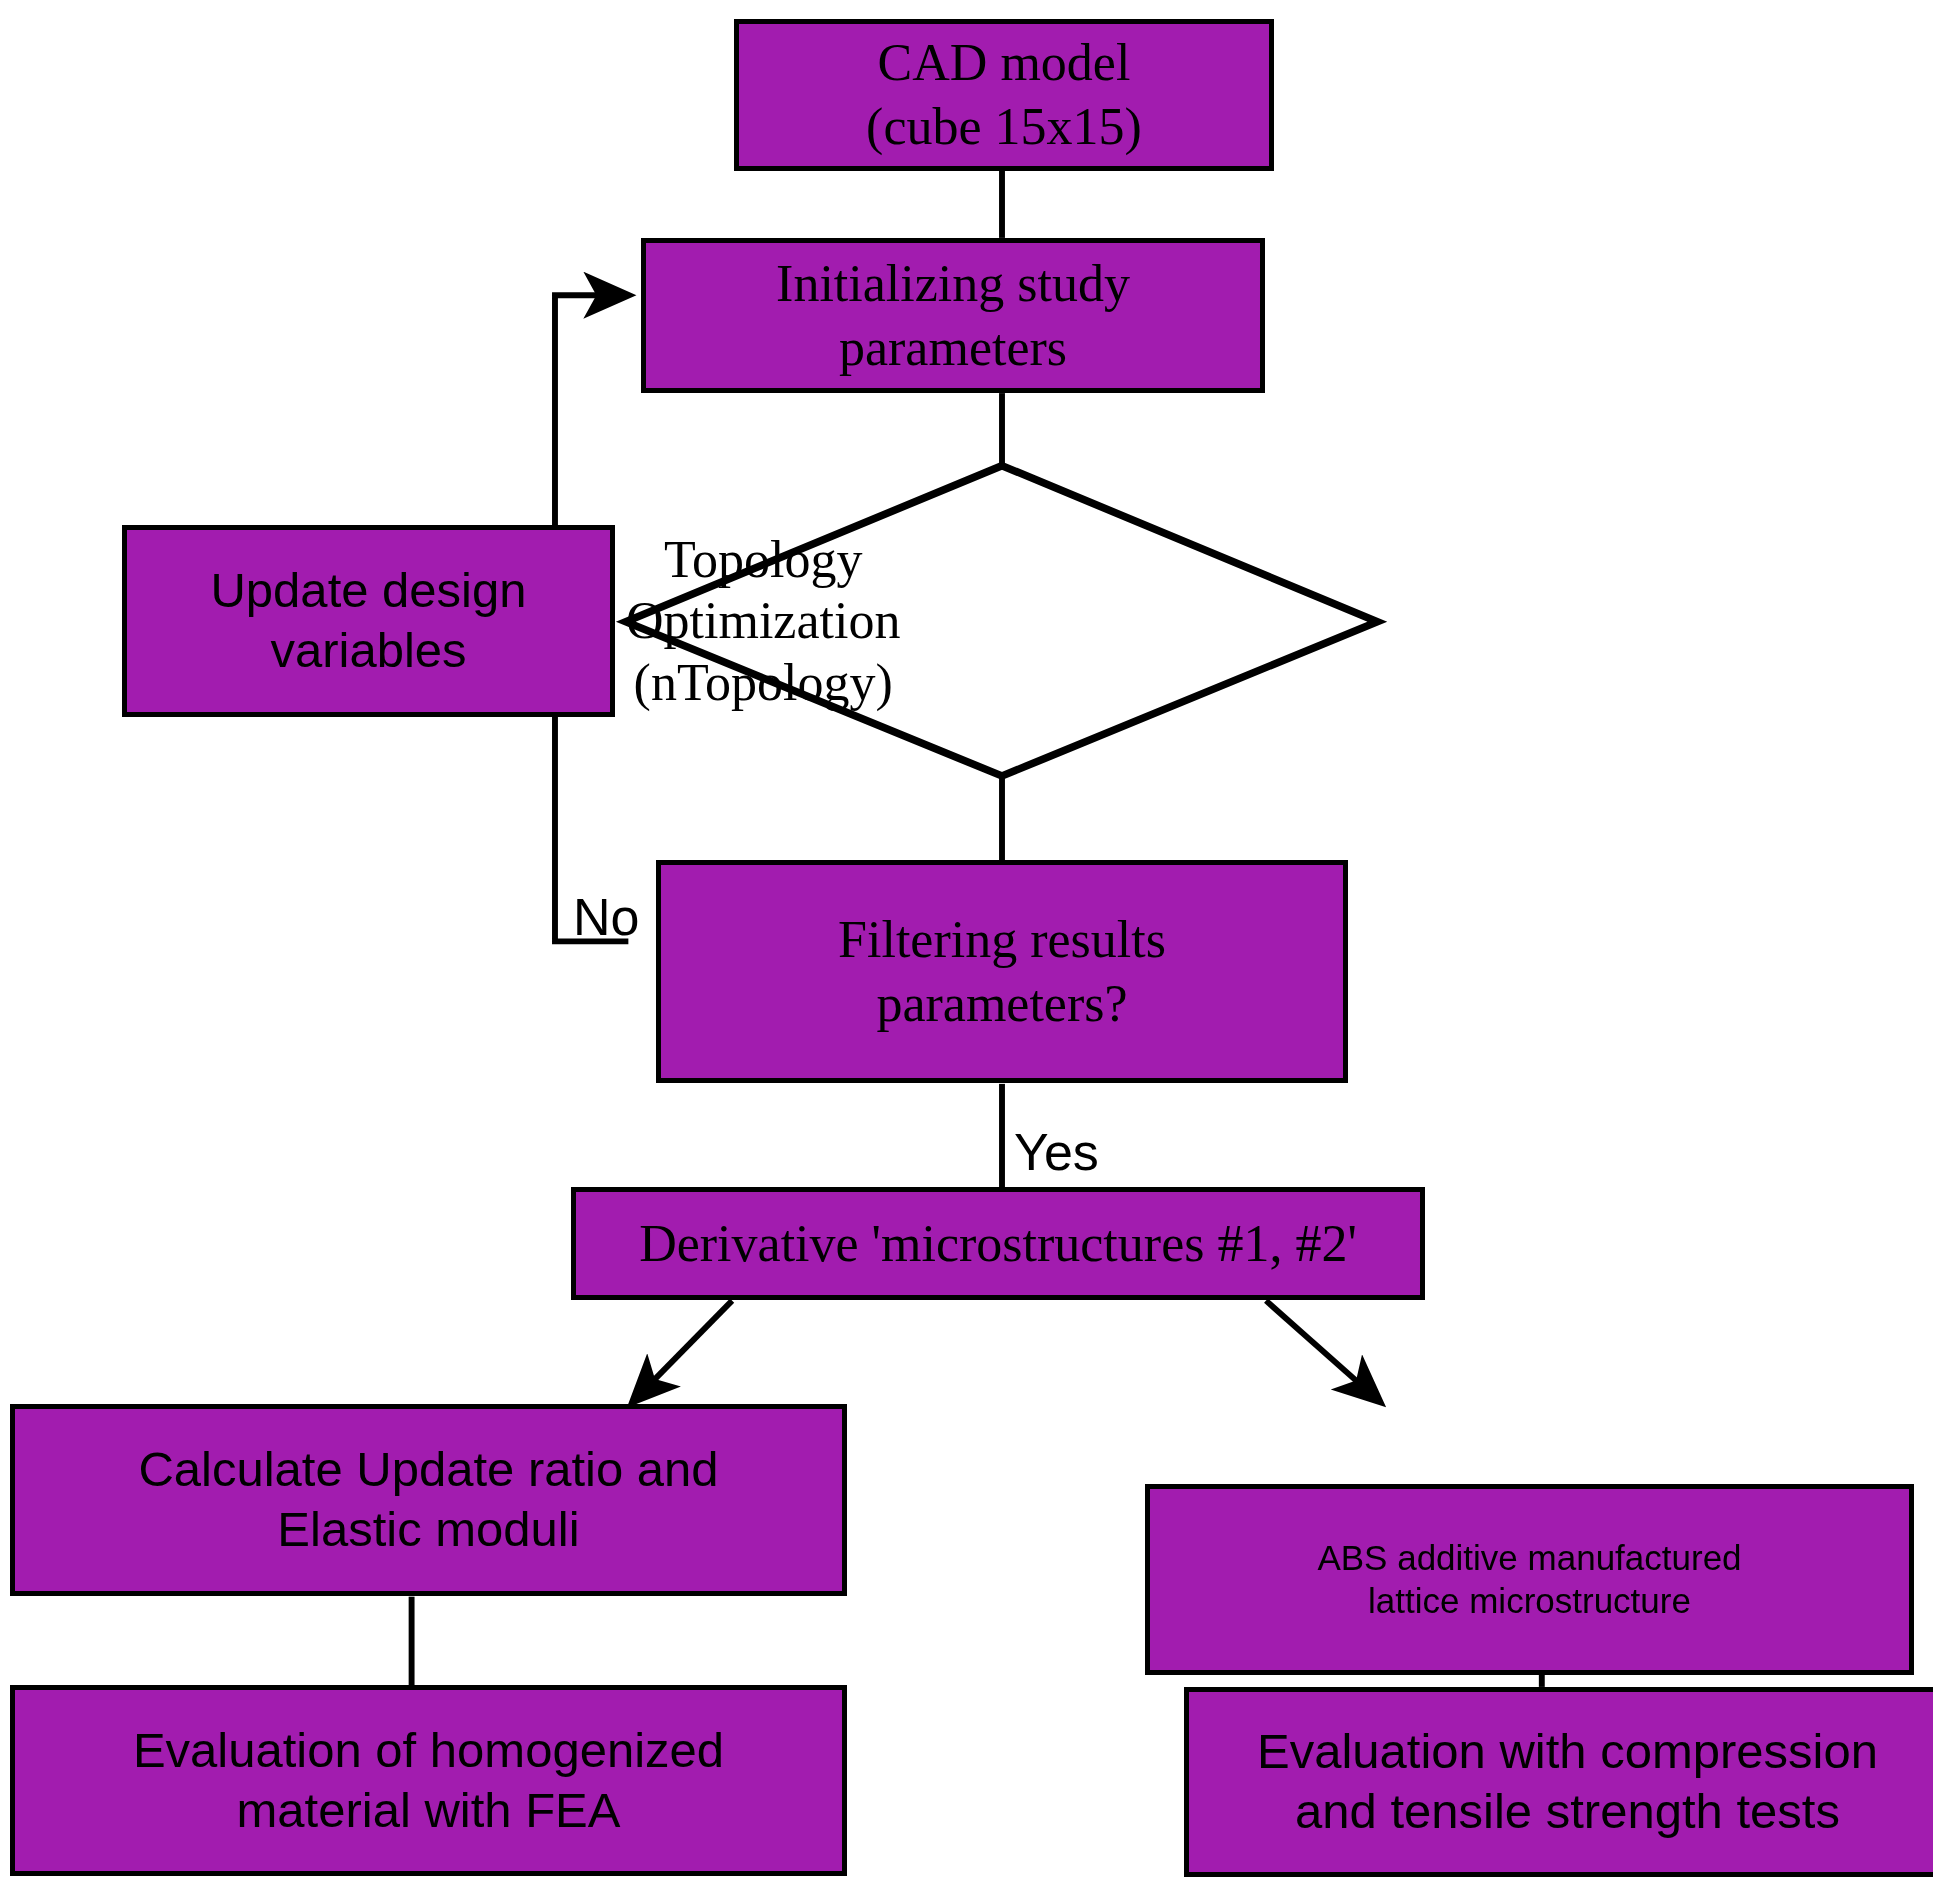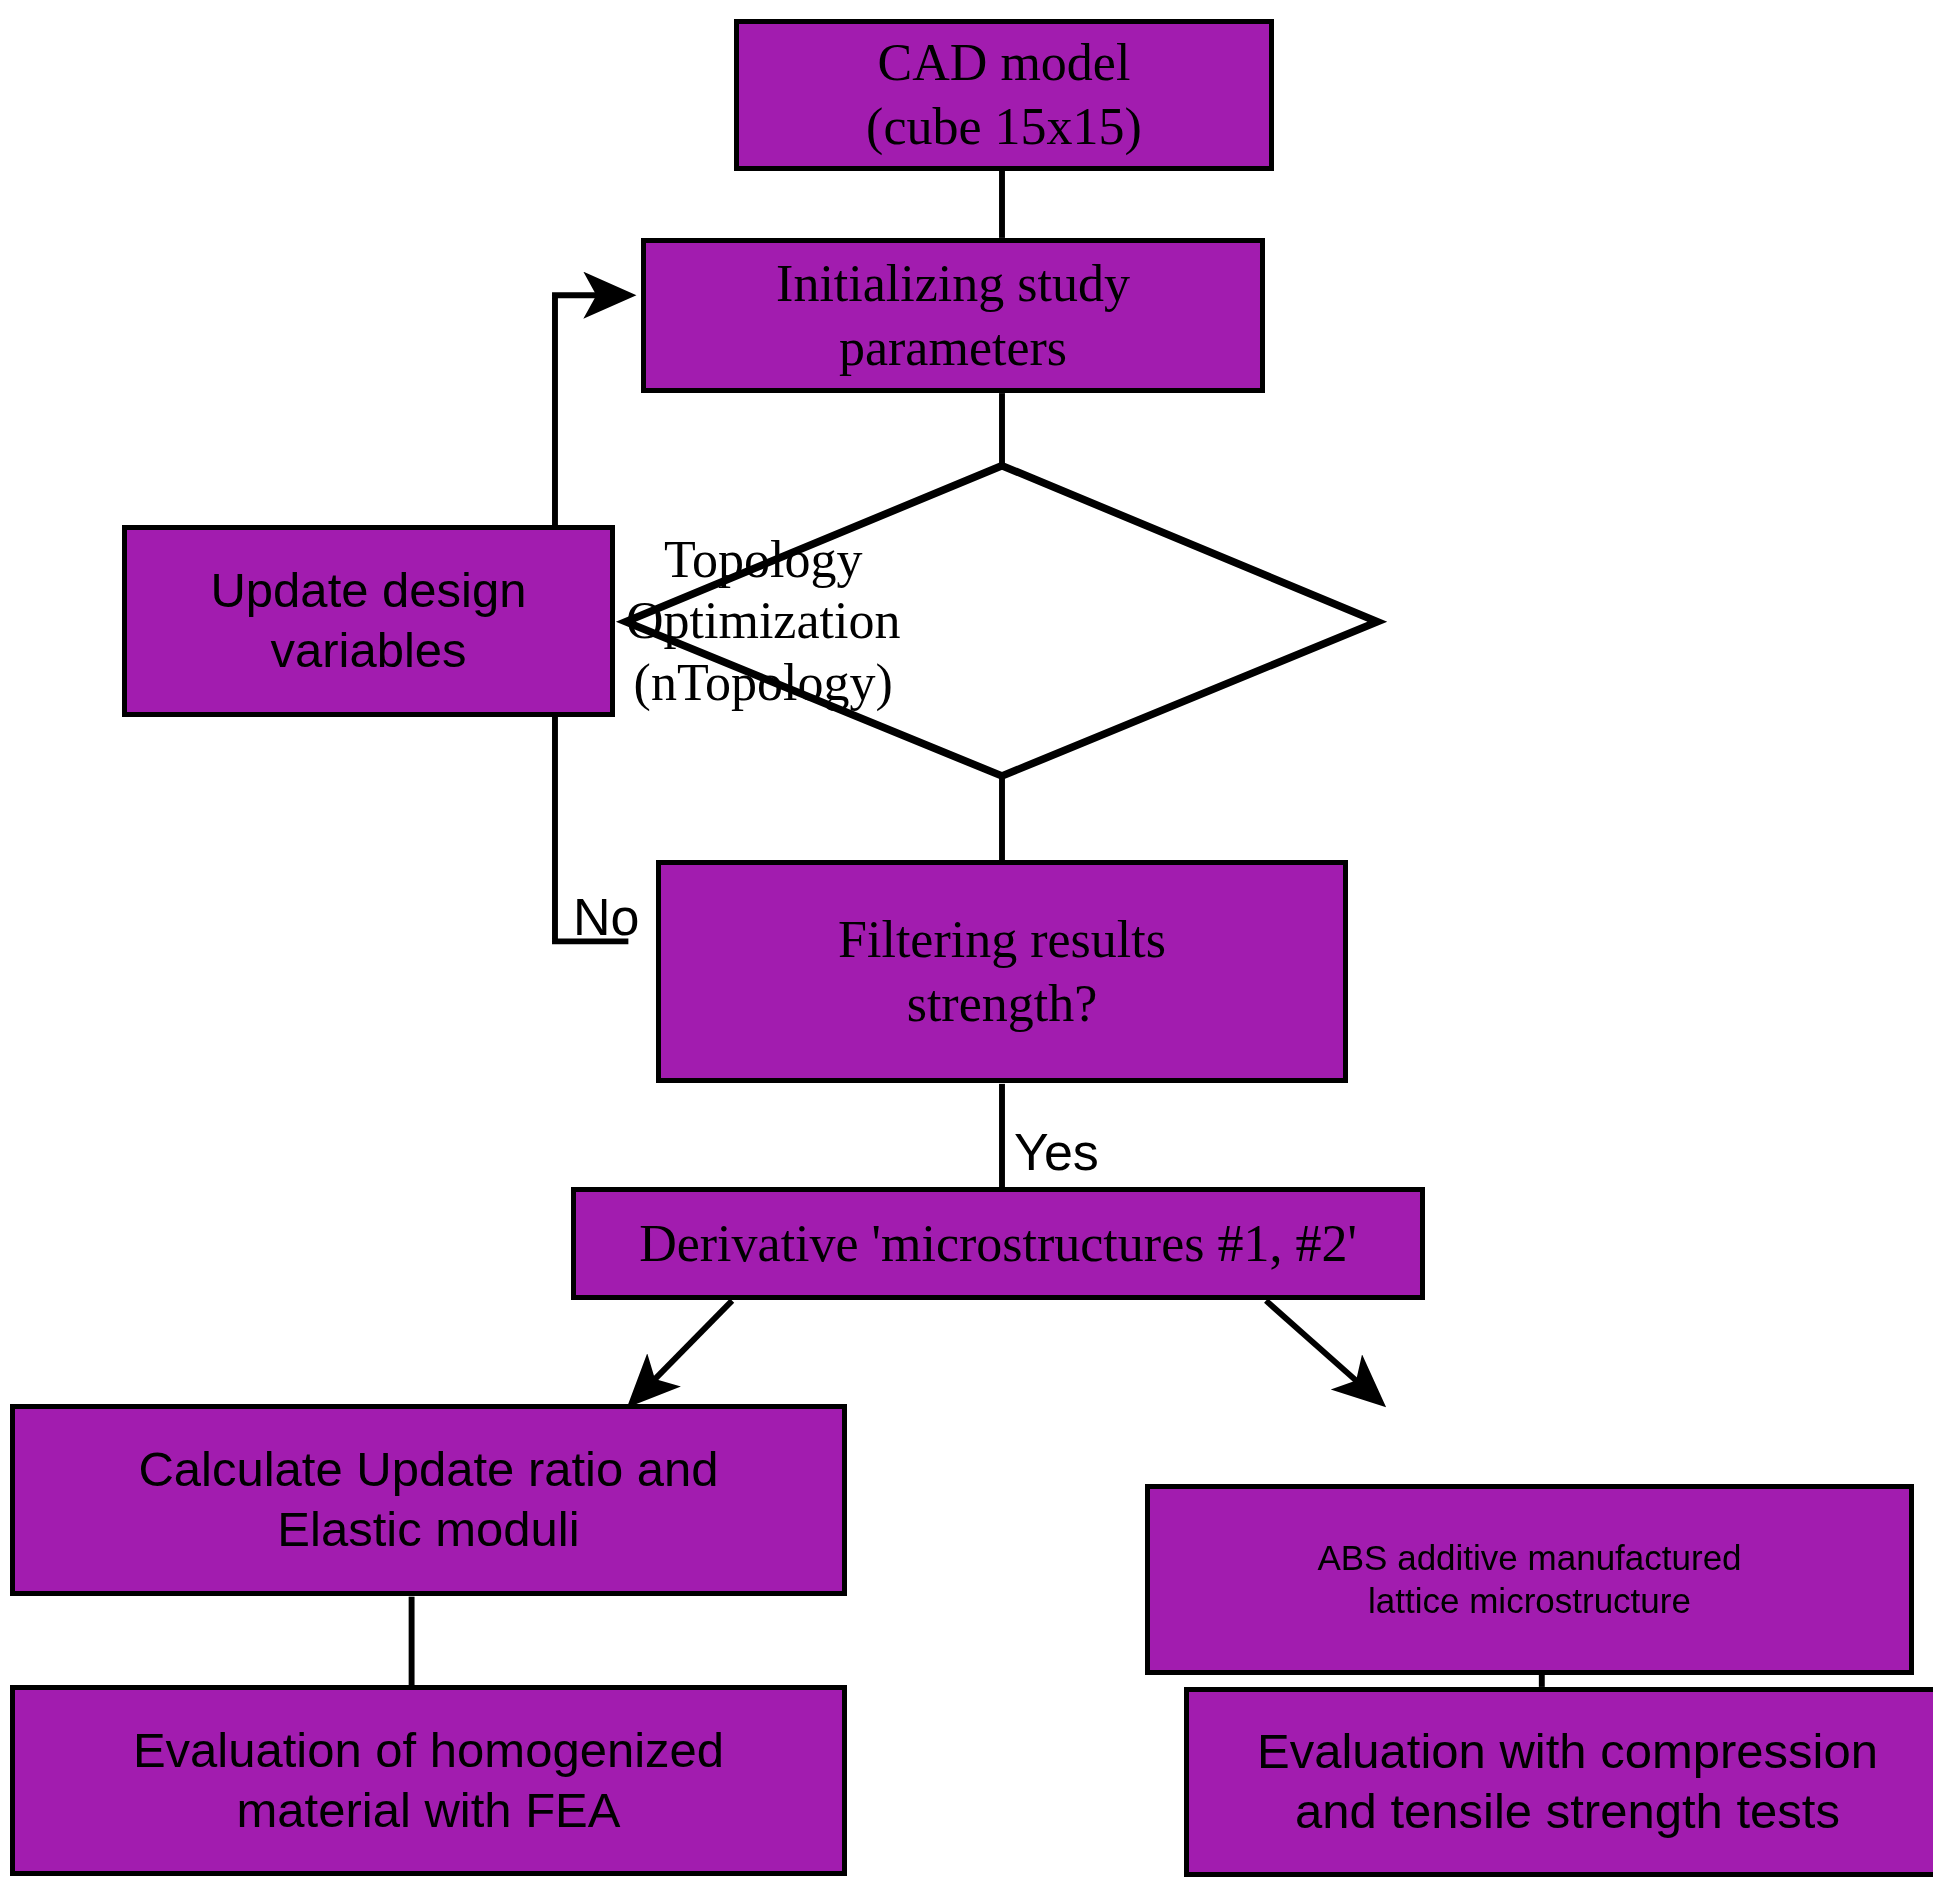--- a/index.html
+++ b/index.html
@@ -131,21 +131,21 @@
   <div class="node sans" style="left:122px; top:525px; width:493px; height:192px; font-size:49px;">
     <div class="lines">
       <div>Update design</div>
       <div>variables</div>
     </div>
   </div>
 
   <div class="node serif" style="left:628px; top:860px; width:692px; height:223px; font-size:52px;margin-left:28px;">
     <div class="lines">
       <div>Filtering results</div>
-      <div>strength?</div>
+      <div>parameters?</div>
     </div>
   </div>
 
   <div class="edge-label" style="left:573px; top:855px; font-size:52px;">No</div>
 
   <div class="edge-label" style="left:1014px; top:1090px; font-size:52px;">Yes</div>
 
   <div class="node serif" style="left:571px; top:1187px; width:854px; height:113px; font-size:52px;">
     <div class="lines">
       <div>Derivative 'microstructures #1, #2'</div>

